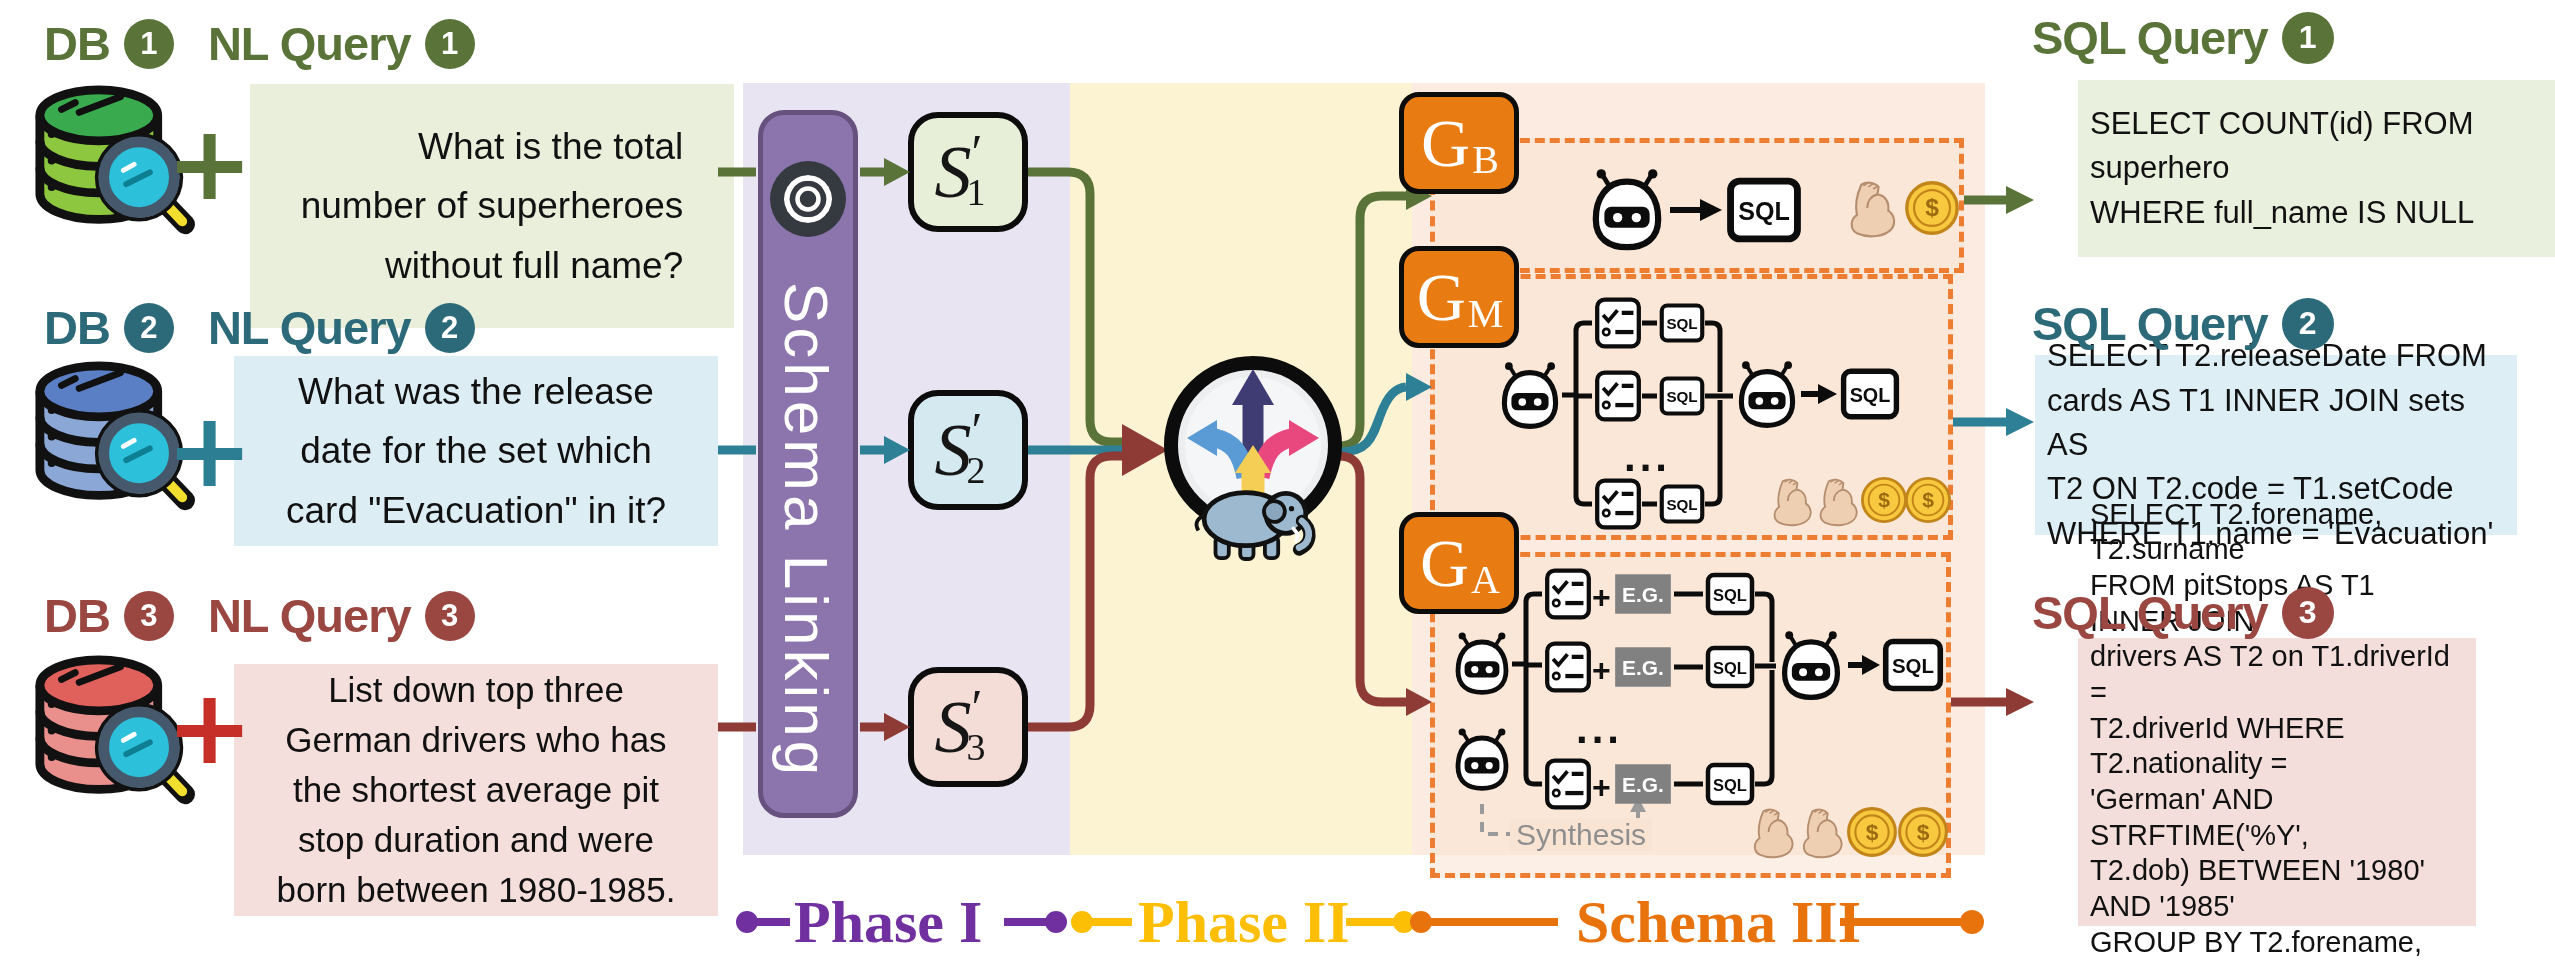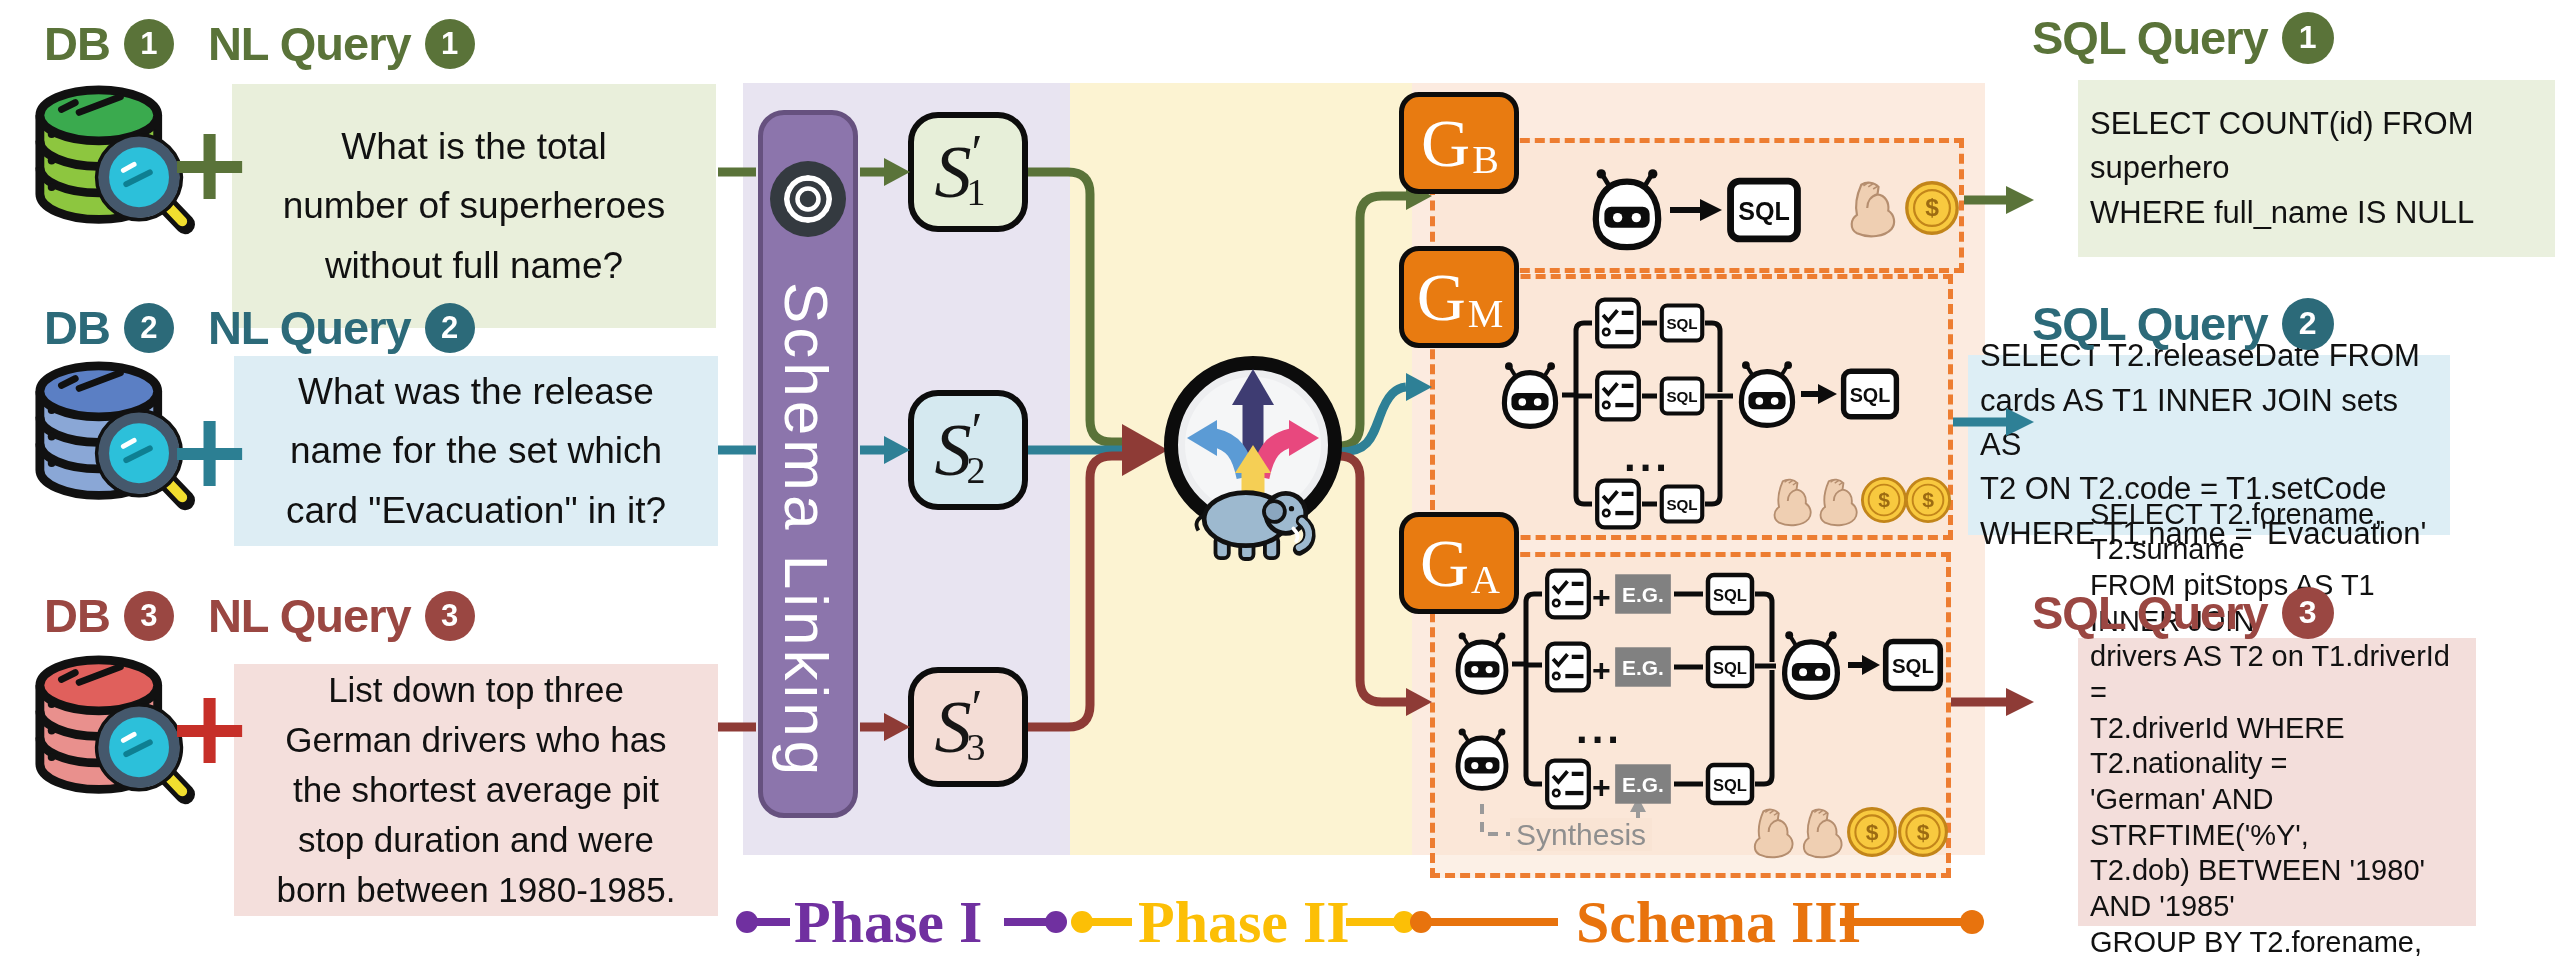--- a/index.html
+++ b/index.html
@@ -99,25 +99,25 @@
       </symbol>
     </defs>
   </svg>
 
   <div class="band band1"></div>
   <div class="band band2"></div>
   <div class="band band3"></div>
 
   <div class="abs slbar"></div>
 
-  <div class="abs qbox" style="left:232px;top:84px;width:484px;height:244px;background:var(--qbg1);">What is the total
+  <div class="abs qbox" style="left:250px;top:84px;width:484px;height:244px;background:var(--qbg1);text-align:right;">What is the total
 number of superheroes
 without full name?</div>
   <div class="abs qbox" style="left:234px;top:356px;width:484px;height:190px;background:var(--qbg2);">What was the release
-name for the set which
+date for the set which
 card "Evacuation" in it?</div>
   <div class="abs qbox q3" style="left:234px;top:664px;width:484px;height:252px;background:var(--qbg3);">List down top three
 German drivers who has
 the shortest average pit
 stop duration and were
 born between 1980-1985.</div>
 
   <div class="abs snode" style="left:908px;top:112px;background:var(--nbg1);">
     <span class="s-letter">S</span>
       <span class="s-prime">′</span>
@@ -134,21 +134,21 @@
       <span class="s-sub">3</span>
   </div>
 
   <div class="abs dashed" style="left:1430px;top:138px;width:534px;height:135px;"></div>
   <div class="abs dashed" style="left:1430px;top:274px;width:523px;height:266px;"></div>
   <div class="abs dashed" style="left:1430px;top:552px;width:521px;height:326px;"></div>
 
   <div class="abs sqlbox" style="left:2030px;top:80px;width:482px;height:177px;background:var(--sbg1);">SELECT COUNT(id) FROM
 superhero
 WHERE full_name IS NULL</div>
-  <div class="abs sqlbox" style="left:1920px;top:355px;width:482px;height:180px;background:var(--sbg2);">SELECT T2.releaseDate FROM
+  <div class="abs sqlbox" style="left:1987px;top:355px;width:482px;height:180px;background:var(--sbg2);">SELECT T2.releaseDate FROM
 cards AS T1 INNER JOIN sets AS
 T2 ON T2.code = T1.setCode
 WHERE T1.name = 'Evacuation'</div>
   <div class="abs sqlbox s3" style="left:2030px;top:638px;width:398px;height:288px;background:var(--sbg3);">SELECT T2.forename, T2.surname
 FROM pitStops AS T1 INNER JOIN
 drivers AS T2 on T1.driverId =
 T2.driverId WHERE T2.nationality =
 'German' AND STRFTIME('%Y',
 T2.dob) BETWEEN '1980' AND '1985'
 GROUP BY T2.forename, T2.surname

